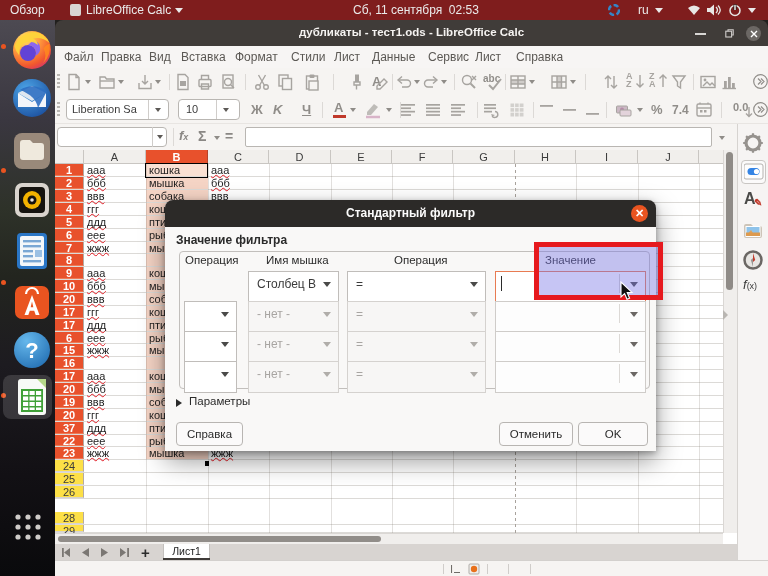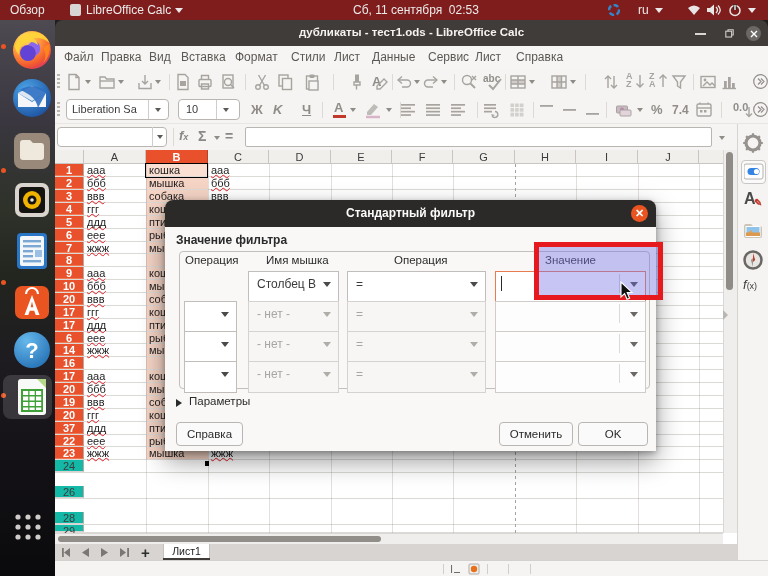--- a/index.html
+++ b/index.html
@@ -24,21 +24,21 @@
 .grip{position:absolute;top:6px;width:3px;height:16px;background:repeating-linear-gradient(180deg,#b9b6b2 0 2px,transparent 2px 4px)}
 .tsep{position:absolute;top:6px;width:1px;height:16px;background:#dcd9d6}
 .ibox{position:absolute;background:#fff;border:1px solid #b9b6b2;border-radius:4px}
 .tarr{position:absolute;top:12px;width:0;height:0;border-left:3px solid transparent;border-right:3px solid transparent;border-top:4px solid #8f8c88}
 
 #gridwrap{left:0;top:130px;width:668px;height:383px;background:#fff;overflow:hidden}
 .colhead{position:absolute;top:0;height:14px;background:#f1efec;border-right:1px solid #c9c6c2;border-bottom:1px solid #c9c6c2;color:#3b3b3b;font-size:11px;text-align:center;line-height:14px}
 .vline{position:absolute;top:14px;width:1px;background:rgba(125,115,105,.22)}
 .row{position:absolute;left:0;width:668px;border-bottom:1px solid #dcdad7}
 .rh{position:absolute;left:0;top:0;width:29px;height:100%;background:#e8512c;color:#fff;font-size:11px;font-weight:bold;text-align:center;border-bottom:1px solid #ef7a55;border-right:1px solid #b5aaa2}
-.rh.off{background:#14b8a6;color:#3b3b3b;font-weight:normal;border-bottom:1px solid #d6d3d0}
+.rh.off{background:#fde047;color:#3b3b3b;font-weight:normal;border-bottom:1px solid #d6d3d0}
 .ct{position:absolute;top:0;font-size:11px;color:#1e1e1e;white-space:nowrap}
 .sq{text-decoration:underline;text-decoration-style:wavy;text-decoration-color:#e01b24;text-decoration-thickness:1px;text-underline-offset:0px;text-decoration-skip-ink:none}
 
 #vsb{left:668px;top:130px;width:14px;height:383px;background:#f0eeec;border-left:1px solid #dad7d4}
 #vsbth{position:absolute;left:2px;top:2px;width:7px;height:138px;background:#8f8b87;border-radius:3.5px}
 #hsb{left:0;top:513px;width:668px;height:11px;background:#f0eeec;border-top:1px solid #dad7d4}
 #hsbth{position:absolute;left:3px;top:2px;width:323px;height:6px;background:#918d89;border-radius:3px}
 
 #tabbar{left:0;top:524px;width:682px;height:16px;background:#d8d4d1;font-size:11px}
 #statusbar{left:0;top:540px;width:713px;height:16px;background:#f6f4f2;border-top:1px solid #d3d0cd}
@@ -549,21 +549,21 @@
           <span class="ct" style="left:94px">птичка</span>
           <span class="ct sq" style="left:156px">ддд</span>
         </div>
     <div class="row" style="top:181.61px;height:12.87px">
           <div class="rh">6</div>
           <span class="ct sq" style="left:32px">еее</span>
           <span class="ct" style="left:94px">рыбка</span>
           <span class="ct sq" style="left:156px">еее</span>
         </div>
     <div class="row" style="top:194.48px;height:12.87px">
-          <div class="rh">14</div>
+          <div class="rh">15</div>
           <span class="ct sq" style="left:32px">жжж</span>
           <span class="ct" style="left:94px">мышка</span>
           <span class="ct sq" style="left:156px">жжж</span>
         </div>
     <div class="row" style="top:207.35px;height:12.87px">
           <div class="rh">16</div>
         </div>
     <div class="row" style="top:220.22px;height:12.87px">
           <div class="rh">17</div>
           <span class="ct sq" style="left:32px">ааа</span>
@@ -601,20 +601,23 @@
           <span class="ct sq" style="left:156px">еее</span>
         </div>
     <div class="row" style="top:297.44px;height:12.87px">
           <div class="rh">23</div>
           <span class="ct sq" style="left:32px">жжж</span>
           <span class="ct" style="left:94px">мышка</span>
           <span class="ct sq" style="left:156px">жжж</span>
         </div>
     <div class="row" style="top:310.31px;height:12.87px">
           <div class="rh off">24</div>
+        </div>
+    <div class="row" style="top:323.18px;height:12.87px">
+          <div class="rh off">25</div>
         </div>
     <div class="row" style="top:336.05px;height:12.87px">
           <div class="rh off">26</div>
         </div>
     <div class="row" style="top:361.79px;height:12.87px">
           <div class="rh off">28</div>
         </div>
     <div class="row" style="top:374.66px;height:8.34px">
           <div class="rh off">29</div>
         </div>

